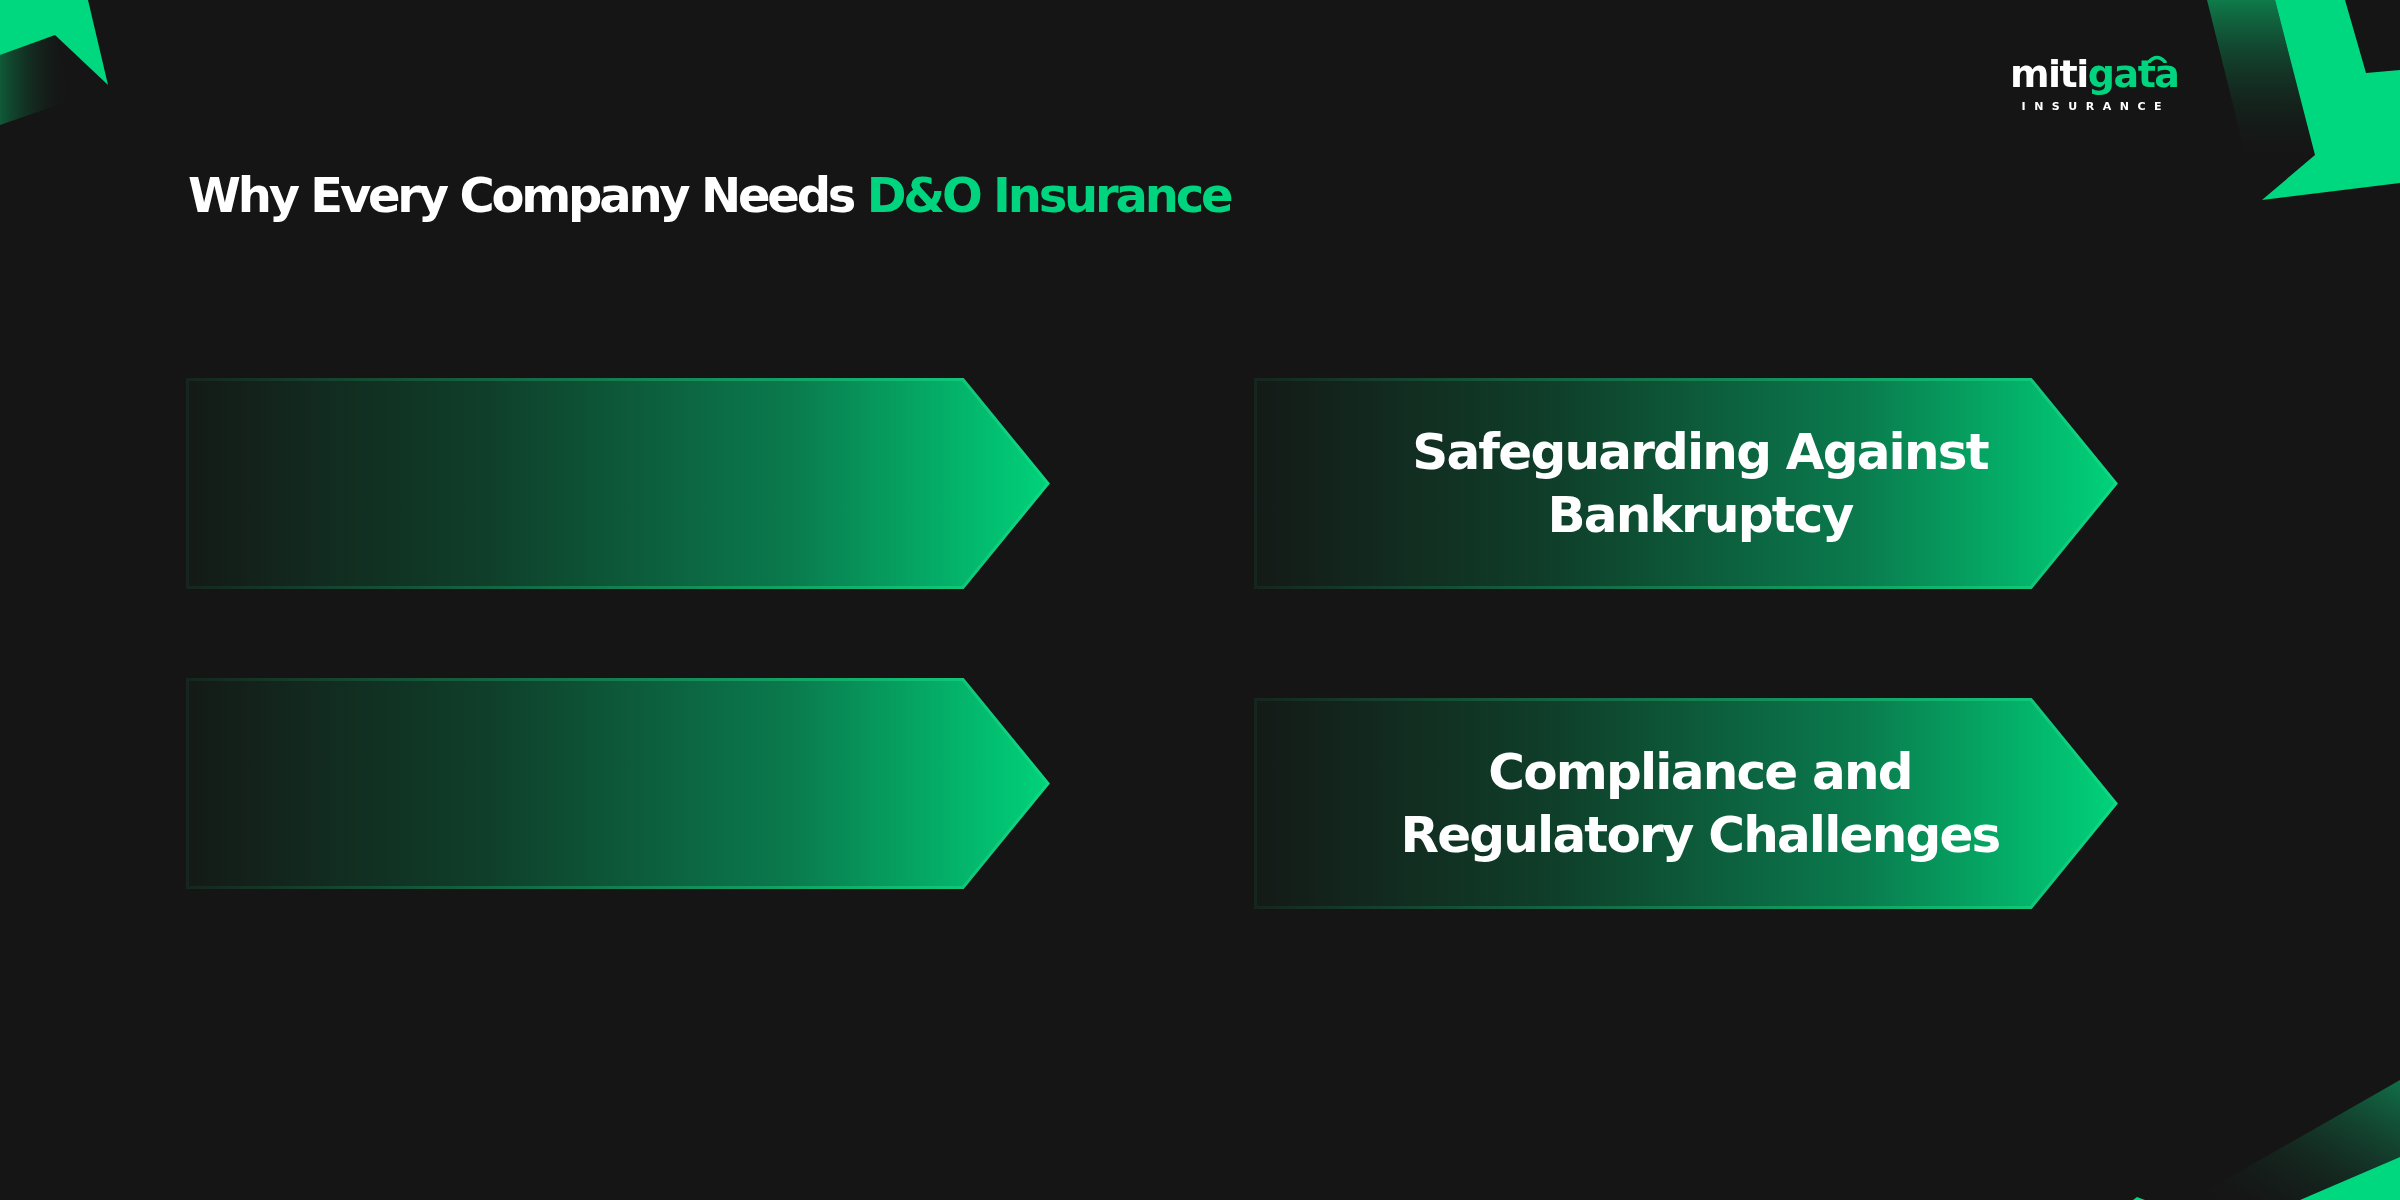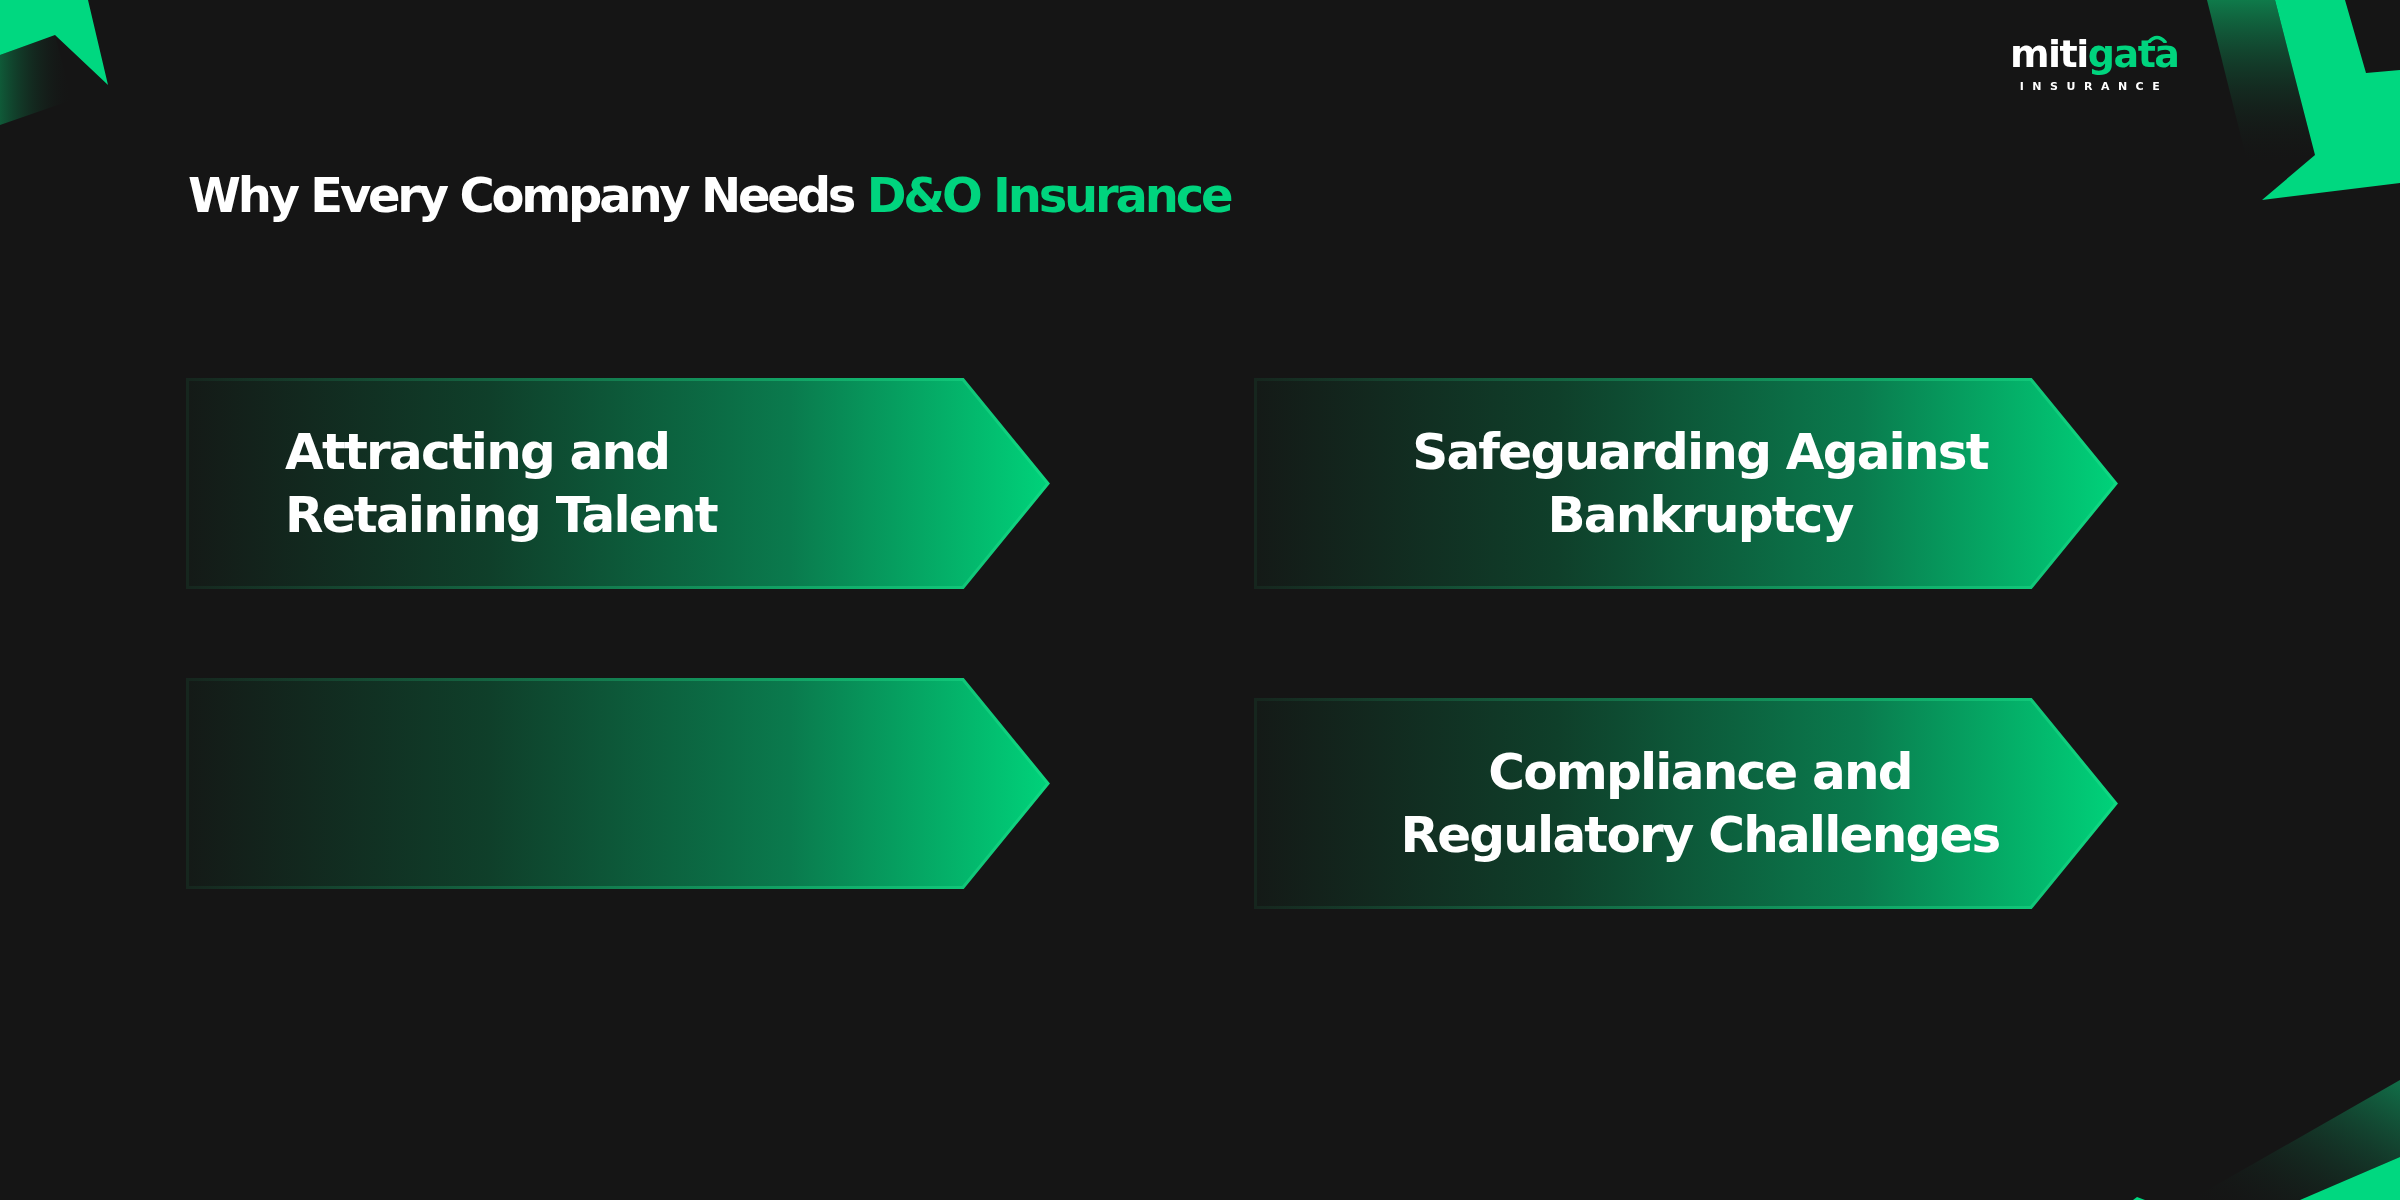--- a/index.html
+++ b/index.html
@@ -7,23 +7,23 @@
     width: 2400px; height: 1200px;
     background: #151515;
     position: relative;
     overflow: hidden;
     font-family: "Liberation Sans", "DejaVu Sans", sans-serif;
   }
   .decor { position: absolute; left: 0; top: 0; width: 2400px; height: 1200px; pointer-events: none; }
 
   .logo {
     position: absolute;
-    left: 2010px; top: 32px;
+    left: 2010px; top: 52px;
     width: 160px;
-    text-align: center;
+    text-align: right;
   }
   .logo-word {
     font-family: "DejaVu Sans", sans-serif;
     font-weight: bold;
     font-size: 38px;
     letter-spacing: -1.5px;
     line-height: 44px;
     color: #ffffff;
     position: relative;
     white-space: nowrap;
@@ -136,23 +136,20 @@
         <stop offset="0.7" stop-color="#0a7a4d"></stop>
         <stop offset="1" stop-color="#00d27a"></stop>
       </linearGradient>
       <linearGradient id="cb1" x1="0" y1="0" x2="1" y2="0">
         <stop offset="0" stop-color="#16261e"></stop>
         <stop offset="1" stop-color="#10d883"></stop>
       </linearGradient>
     </defs>
     <polygon points="1.5,1.5 777,1.5 862,105.5 777,209.5 1.5,209.5" fill="url(#cg1)" stroke="url(#cb1)" stroke-width="3"></polygon>
   </svg>
-  <div class="card-text">
-      <span>Attracting and Retaining Talent</span>
-    </div>
 </div>
 
 <div class="card" style="left:1254px; top:378px;">
   <svg width="864" height="211" viewBox="0 0 864 211">
     <defs>
       <linearGradient id="cg2" x1="0" y1="0" x2="1" y2="0">
         <stop offset="0" stop-color="#141a17"></stop>
         <stop offset="0.35" stop-color="#0f3f2a"></stop>
         <stop offset="0.7" stop-color="#0a7a4d"></stop>
         <stop offset="1" stop-color="#00d27a"></stop>

